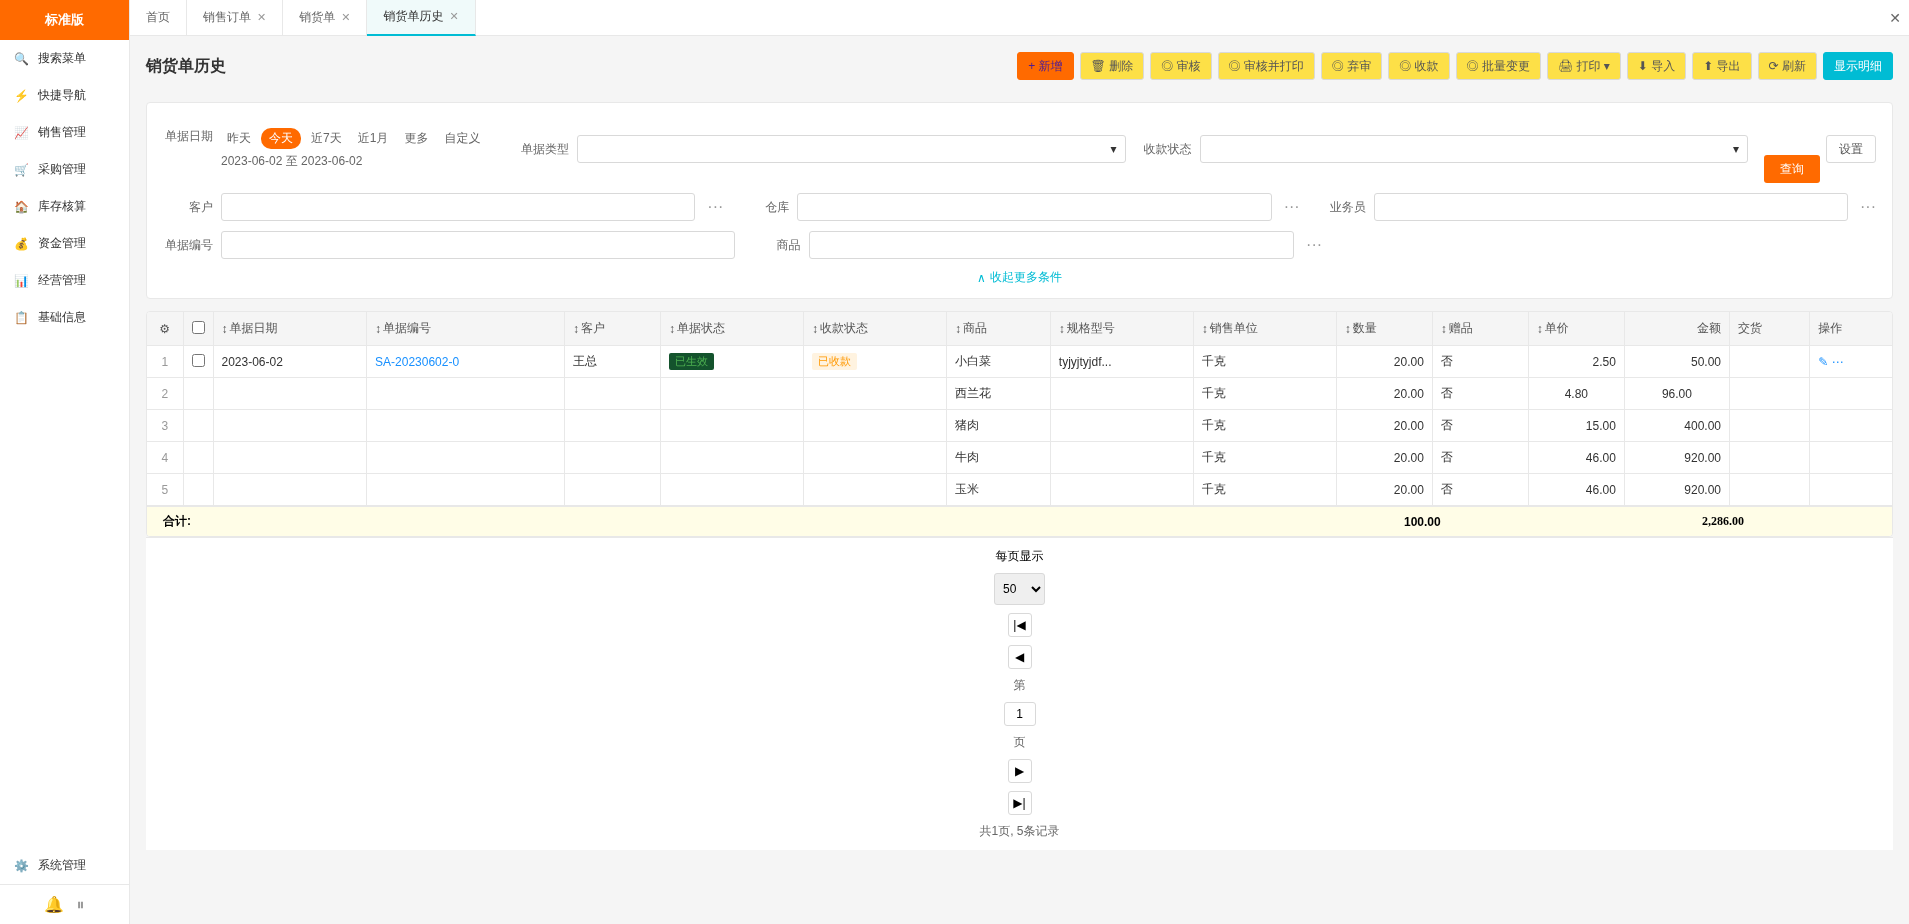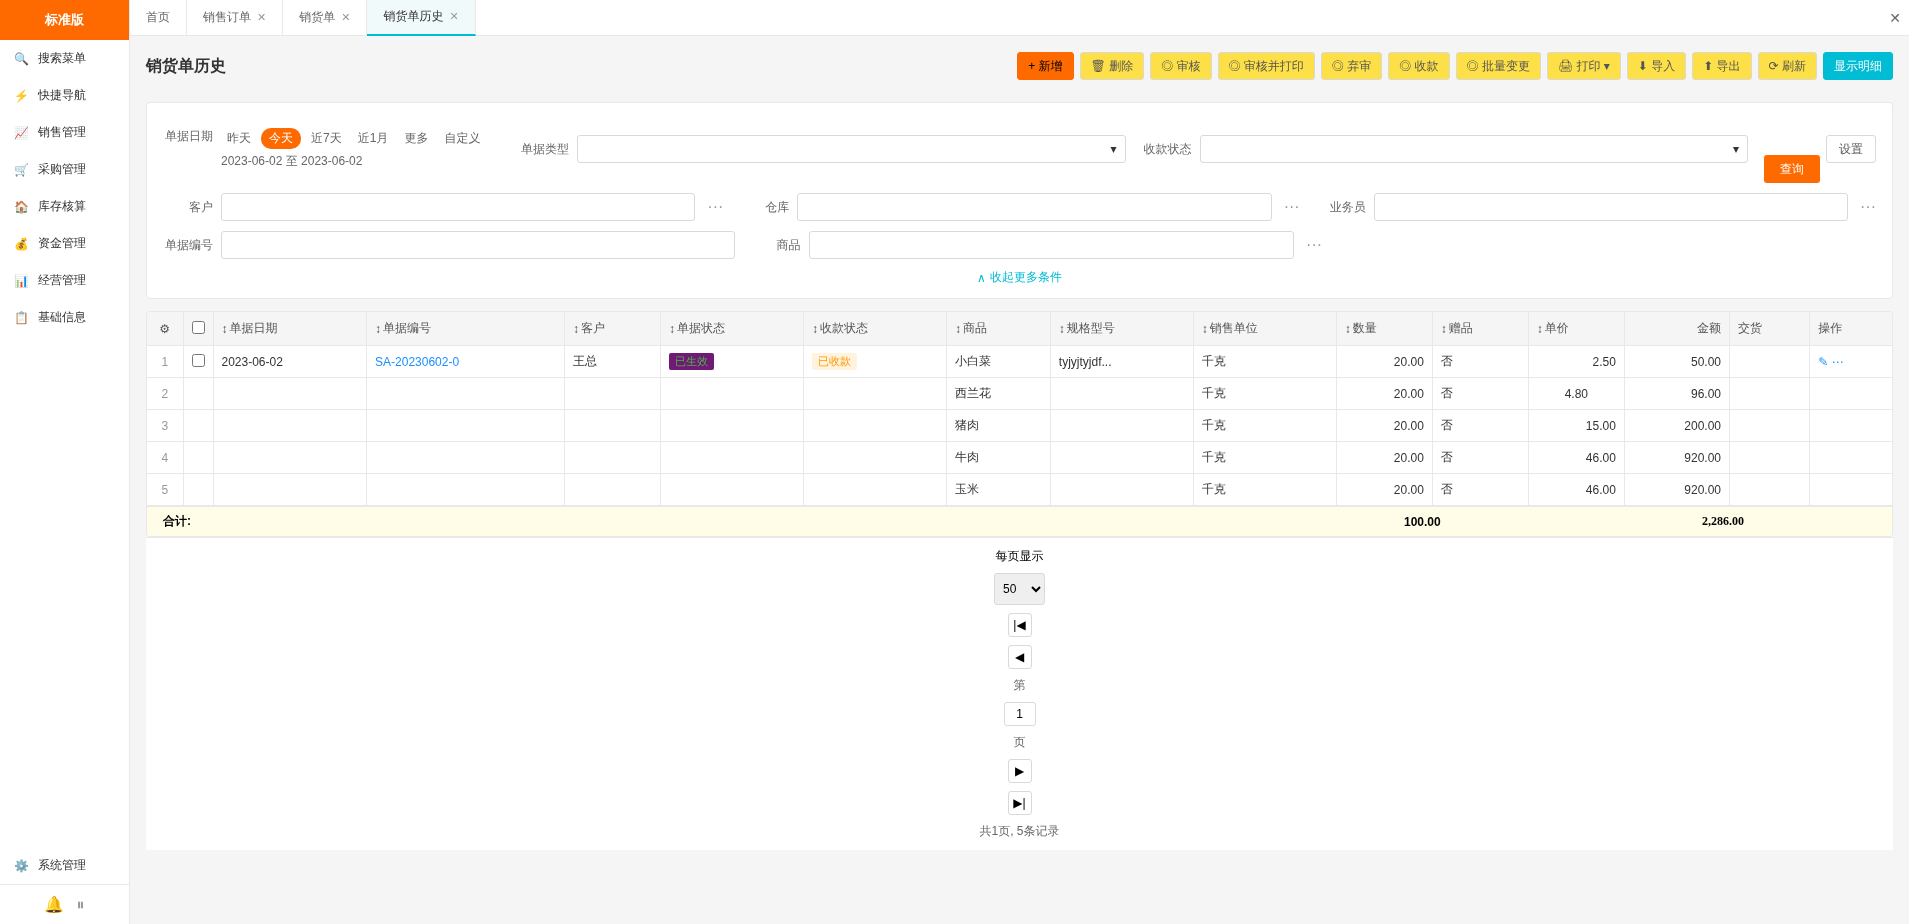--- a/index.html
+++ b/index.html
@@ -22,21 +22,21 @@
     .tab.active { background: #fff; color: #333; border-bottom: 2px solid #00bcd4; }
     .tab-close { font-size: 11px; color: #999; cursor: pointer; }
 
     
     .content { flex: 1; overflow: auto; padding: 16px; background: #f5f5f5; }
     .page-title { font-size: 16px; font-weight: bold; color: #333; margin-bottom: 12px; }
 
     
     .toolbar { display: flex; align-items: center; gap: 6px; margin-bottom: 12px; flex-wrap: wrap; }
     .toolbar-btn { height: 28px; padding: 0 10px; border: 1px solid #d9d9d9; background: #fde047; border-radius: 3px; cursor: pointer; font-size: 12px; color: #555; display: flex; align-items: center; gap: 4px; }
-    .toolbar-btn.primary { background: #ff6a00; color: #000000; border-color: #ff6a00; }
+    .toolbar-btn.primary { background: #ff6a00; color: #4c1d95; border-color: #ff6a00; }
     .toolbar-btn.teal { background: #00bcd4; color: #fff; border-color: #00bcd4; }
 
     
     .filter-area { background: #fff; border: 1px solid #e8e8e8; border-radius: 4px; padding: 12px 16px; margin-bottom: 12px; }
     .filter-row { display: flex; align-items: center; gap: 16px; margin-bottom: 10px; }
     .filter-row:last-child { margin-bottom: 0; }
     .filter-item { display: flex; align-items: center; gap: 8px; flex: 1; }
     .filter-label { font-size: 12px; color: #666; white-space: nowrap; min-width: 50px; text-align: right; }
     .filter-input { height: 28px; border: 1px solid #d9d9d9; border-radius: 3px; padding: 0 8px; font-size: 12px; flex: 1; color: #333; }
     .filter-select { height: 28px; border: 1px solid #d9d9d9; border-radius: 3px; padding: 0 8px; font-size: 12px; flex: 1; color: #333; background: #fff; display: flex; align-items: center; justify-content: space-between; cursor: pointer; }
@@ -52,21 +52,21 @@
     
     .table-container { background: #fff; border: 1px solid #e8e8e8; border-radius: 4px; overflow: hidden; }
     table { width: 100%; border-collapse: collapse; font-size: 12px; }
     thead tr { background: #f5f5f5; }
     thead th { padding: 8px 8px; text-align: left; border-bottom: 1px solid #e8e8e8; border-right: 1px solid #e8e8e8; color: #555; font-weight: normal; white-space: nowrap; }
     thead th:last-child { border-right: none; }
     tbody tr { background: #fff; }
     tbody td { padding: 7px 8px; border-bottom: 1px solid #e8e8e8; border-right: 1px solid #e8e8e8; color: #333; white-space: nowrap; }
     tbody td:last-child { border-right: none; }
     .status-badge { display: inline-block; padding: 1px 6px; border-radius: 2px; font-size: 11px; }
-    .status-effective { background: #701a75; color: #4caf50; }
+    .status-effective { background: #14532d; color: #4caf50; }
     .status-received { background: #fff3e0; color: #ff9800; }
     .link-text { color: #1890ff; cursor: pointer; }
     .row-num { color: #999; text-align: center; }
     .col-sort { display: flex; align-items: center; gap: 2px; cursor: pointer; }
 
     
     .pagination { display: flex; align-items: center; justify-content: flex-end; padding: 10px 16px; background: #fff; border-top: 1px solid #e8e8e8; gap: 8px; flex-direction: column; }
     .page-size-select { height: 32px; border: 1px solid #d9d9d9; border-radius: 3px; padding: 0 4px; font-size: 12px; }
     .page-btn { width: 24px; height: 24px; border: 1px solid #d9d9d9; background: #fff; border-radius: 3px; cursor: pointer; font-size: 12px; display: flex; align-items: center; justify-content: center; }
     .page-input { width: 32px; height: 24px; border: 1px solid #d9d9d9; border-radius: 3px; text-align: center; font-size: 12px; }
@@ -358,39 +358,39 @@
     <td><span class="link-text"></span></td>
     <td></td>
     <td></td>
     <td></td>
     <td>西兰花</td>
     <td></td>
     <td>千克</td>
     <td style="text-align:right;">20.00</td>
     <td>否</td>
     <td style="text-align:center;">4.80</td>
-    <td style="text-align:right;">96.00</td>
+    <td style="text-align:center;">96.00</td>
     <td></td>
     <td></td>
   </tr>
             <tr>
     <td class="row-num">3</td>
     <td style="text-align:center;"></td>
     <td></td>
     <td><span class="link-text"></span></td>
     <td></td>
     <td></td>
     <td></td>
     <td>猪肉</td>
     <td></td>
     <td>千克</td>
     <td style="text-align:right;">20.00</td>
     <td>否</td>
     <td style="text-align:right;">15.00</td>
-    <td style="text-align:right;">200.00</td>
+    <td style="text-align:right;">400.00</td>
     <td></td>
     <td></td>
   </tr>
             <tr>
     <td class="row-num">4</td>
     <td style="text-align:center;"></td>
     <td></td>
     <td><span class="link-text"></span></td>
     <td></td>
     <td></td>

